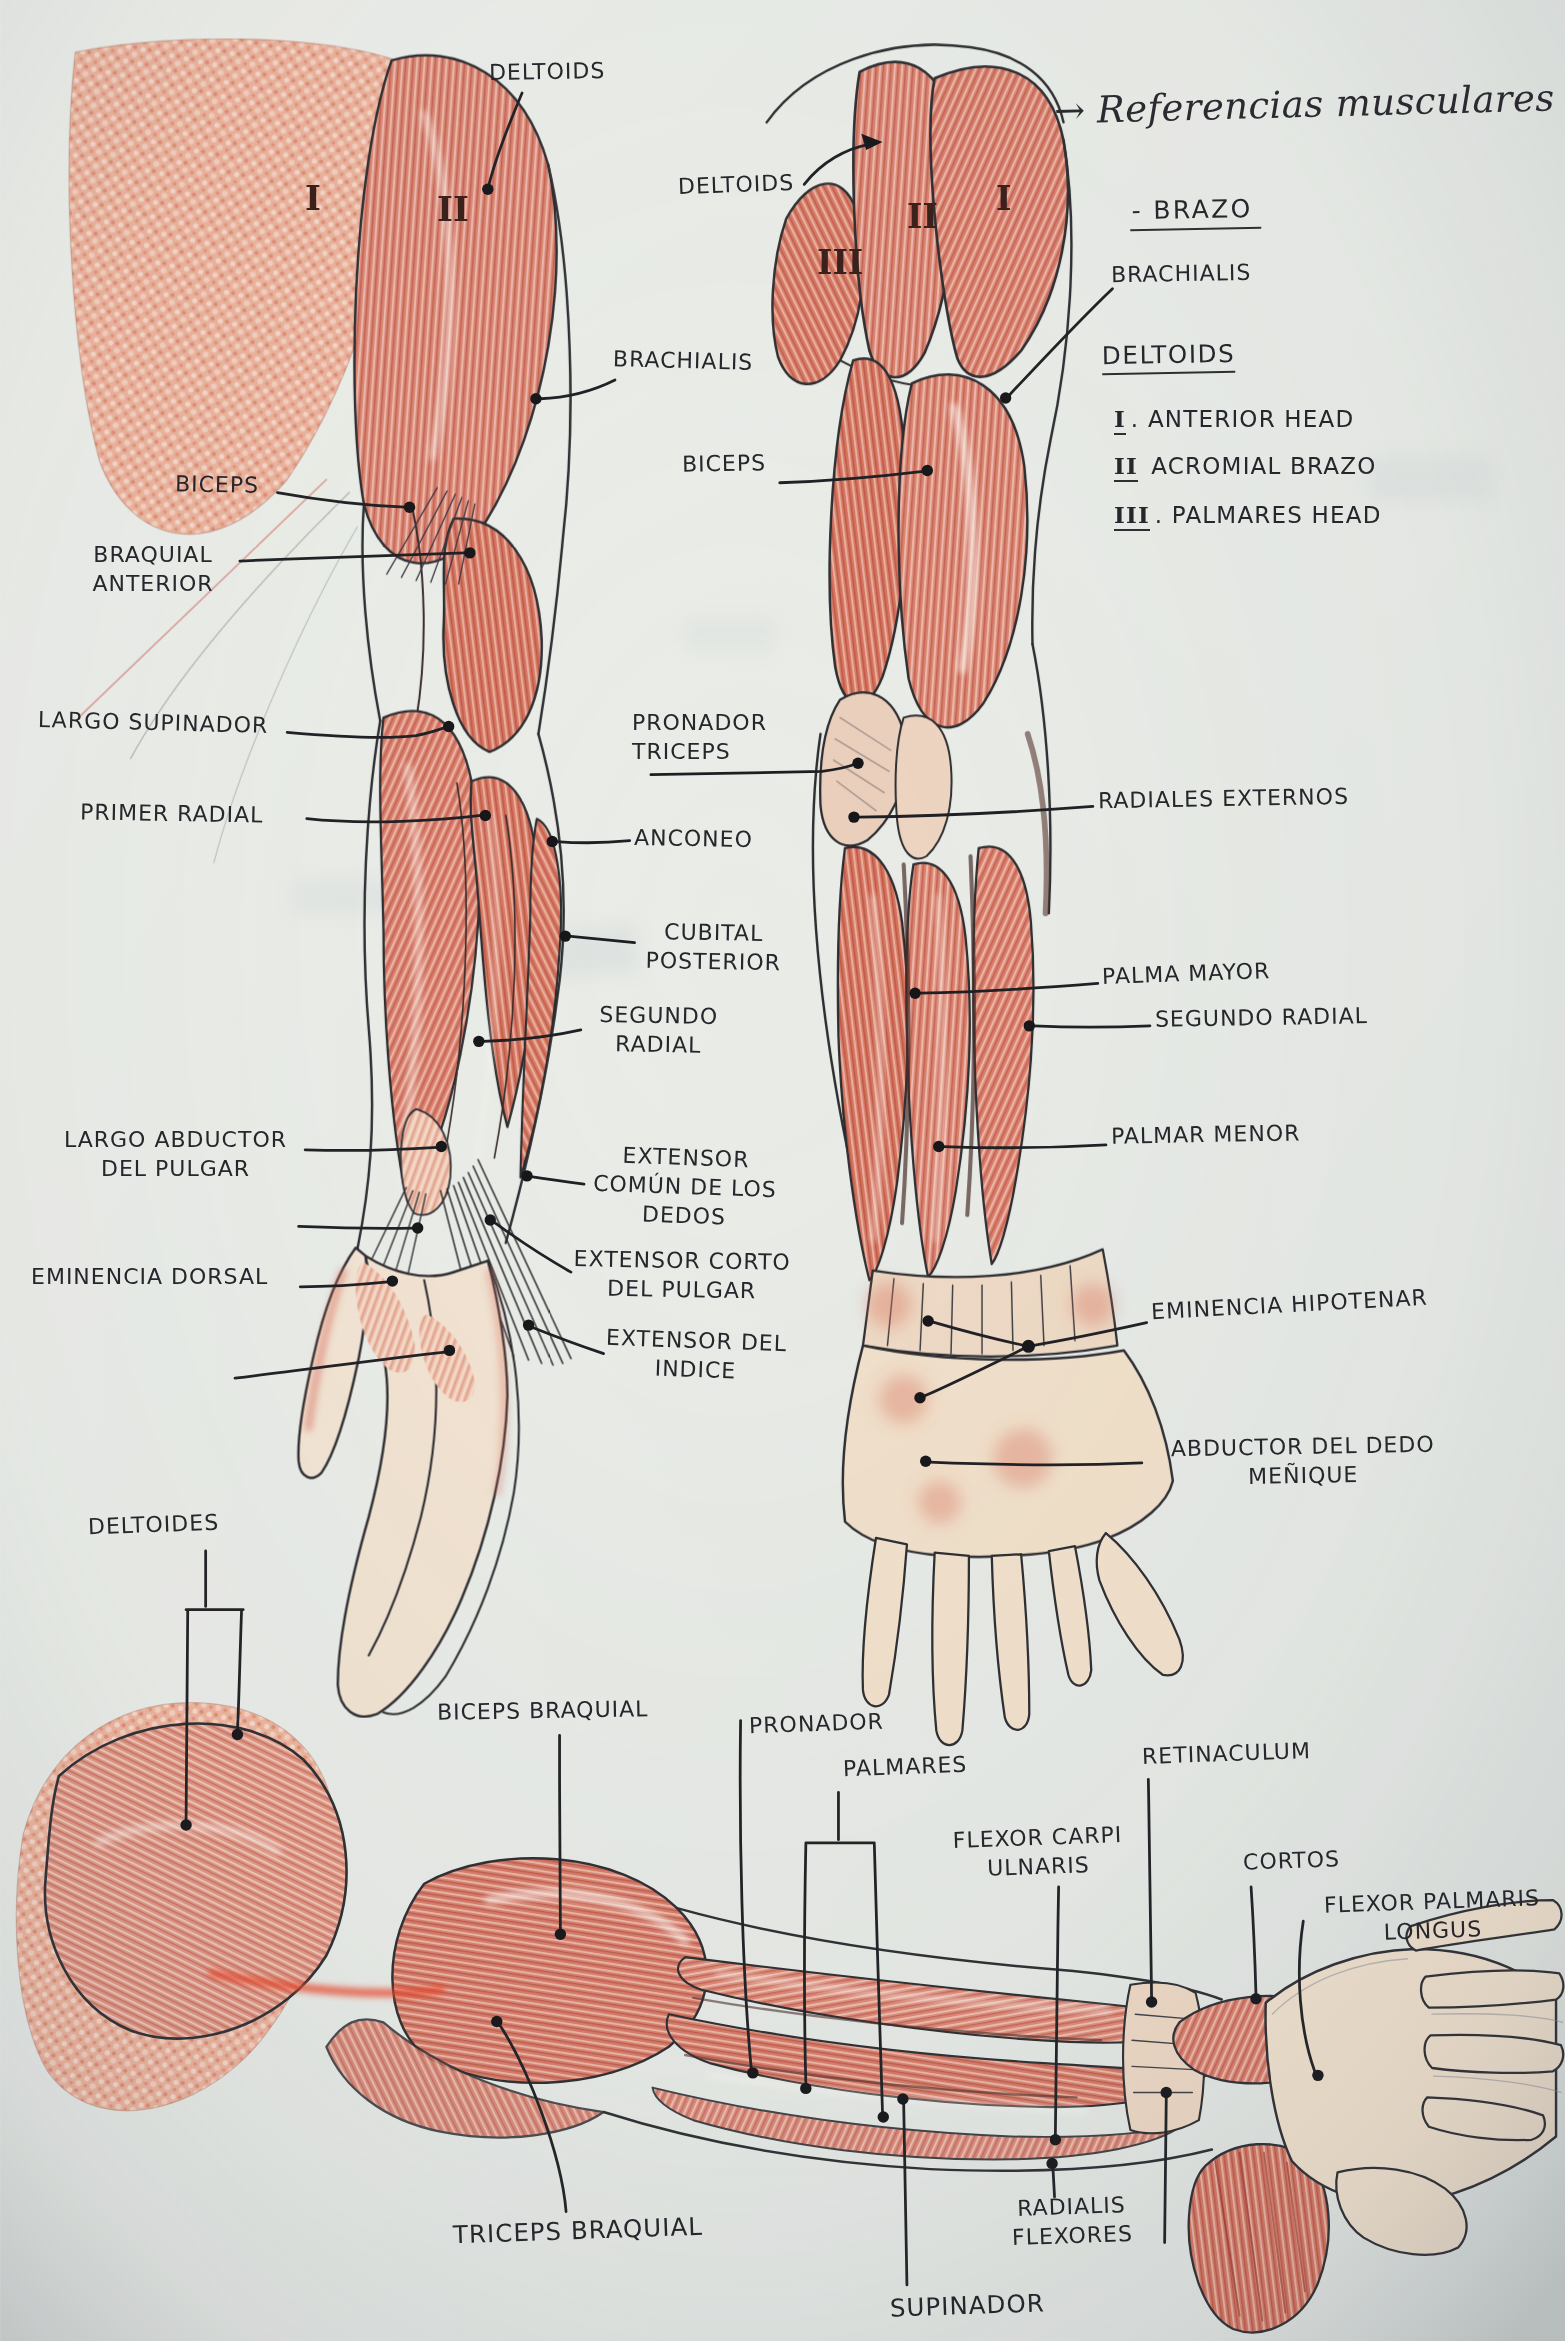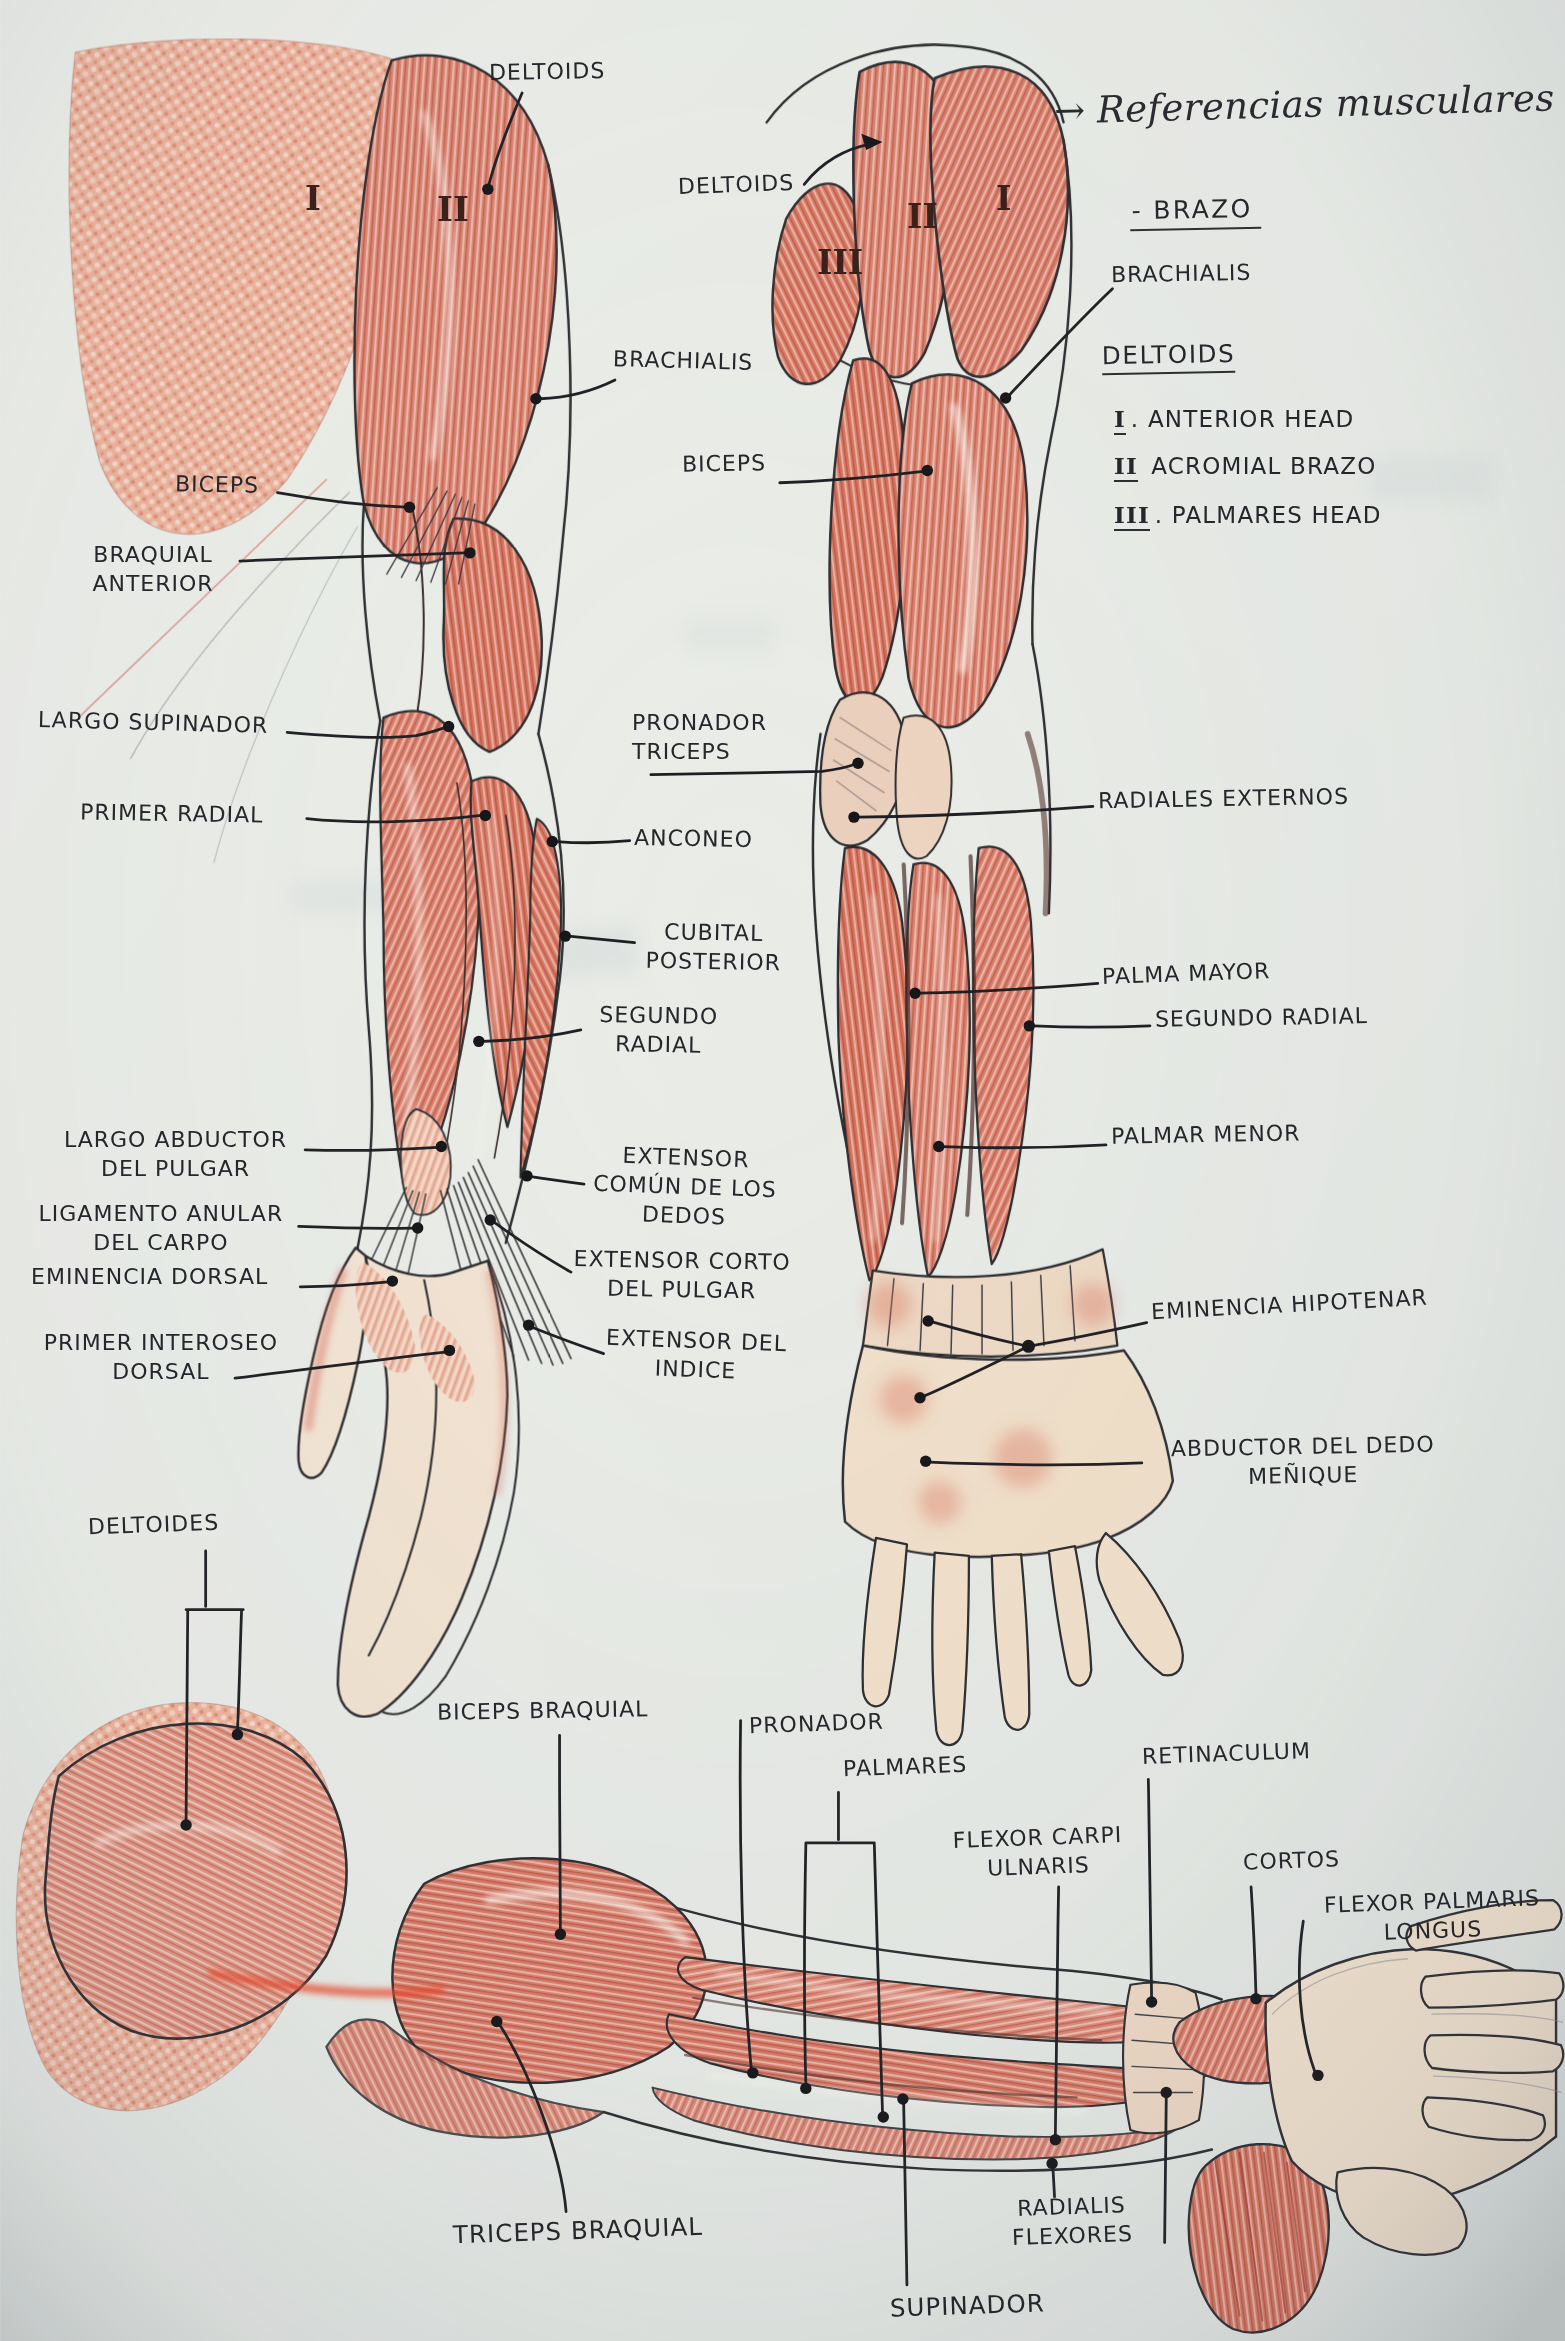--- a/index.html
+++ b/index.html
@@ -389,25 +389,21 @@
 ANTERIOR</div>
 <div class="lbl" style="left:38px;top:708px;transform:rotate(1.5deg);">LARGO SUPINADOR</div>
 <div class="lbl" style="left:80px;top:799px;transform:rotate(1deg);">PRIMER RADIAL</div>
 <div class="lbl" style="left:634px;top:824px;transform:rotate(1deg);">ANCONEO</div>
 <div class="lbl c" style="left:628px;top:918px;width:171px;transform:rotate(1deg);">CUBITAL
 POSTERIOR</div>
 <div class="lbl c" style="left:581px;top:1001px;width:155px;transform:rotate(1deg);">SEGUNDO
 RADIAL</div>
 <div class="lbl c" style="left:45px;top:1125px;width:261px;">LARGO ABDUCTOR
 DEL PULGAR</div>
-<div class="lbl c" style="left:20.4px;top:1199px;width:281px;">LIGAMENTO ANULAR
-DEL CARPO</div>
 <div class="lbl" style="left:31px;top:1262px;">EMINENCIA DORSAL</div>
-<div class="lbl c" style="left:20.4px;top:1328px;width:281px;">PRIMER INTEROSEO
-DORSAL</div>
 <div class="lbl c" style="left:571px;top:1143px;width:228px;transform:rotate(2deg);">EXTENSOR
 COMÚN DE LOS
 DEDOS</div>
 <div class="lbl c" style="left:564px;top:1246px;width:236px;transform:rotate(1deg);">EXTENSOR CORTO
 DEL PULGAR</div>
 <div class="lbl c" style="left:594px;top:1326px;width:204px;transform:rotate(2deg);">EXTENSOR DEL
 INDICE</div>
 
 <div class="lbl" style="left:678px;top:170px;transform:rotate(-2deg);">DELTOIDS</div>
 <div class="lbl" style="left:1111px;top:259px;transform:rotate(-1deg);">BRACHIALIS</div>

